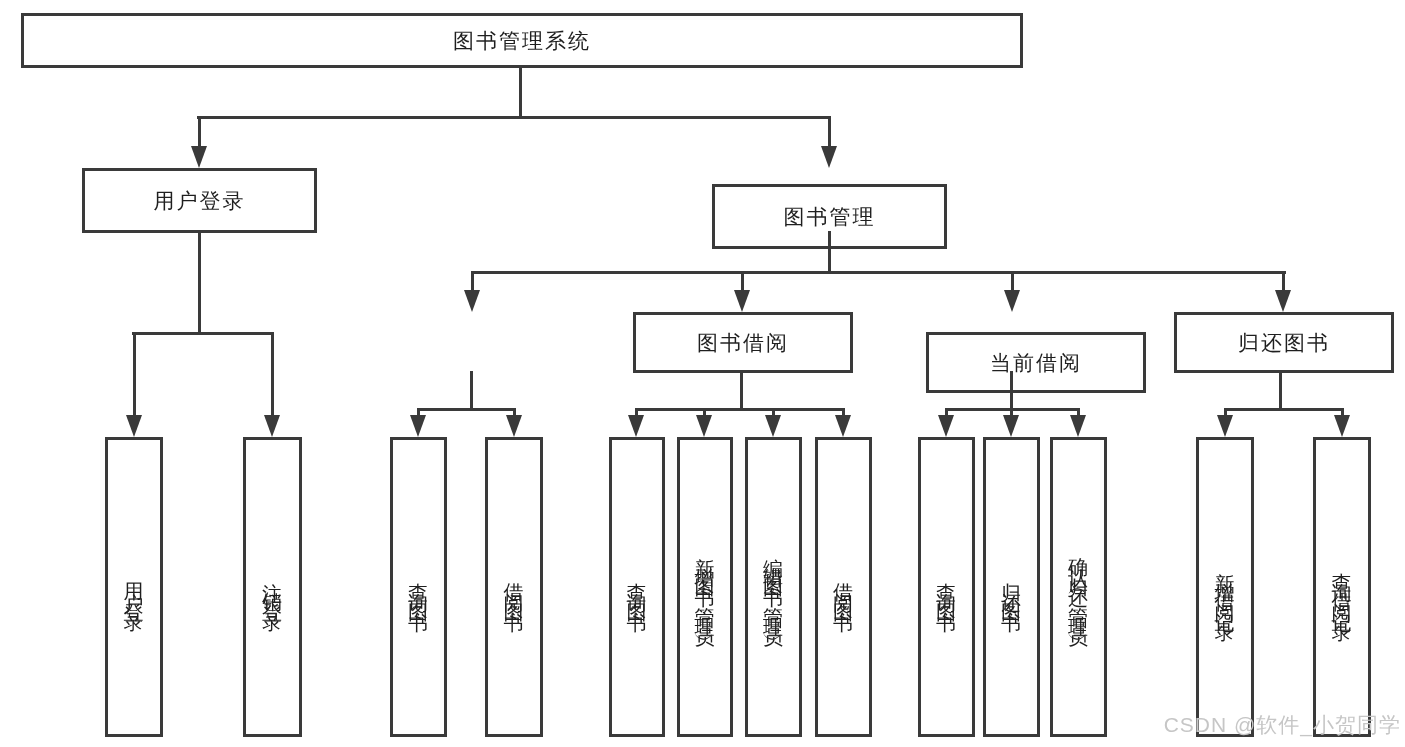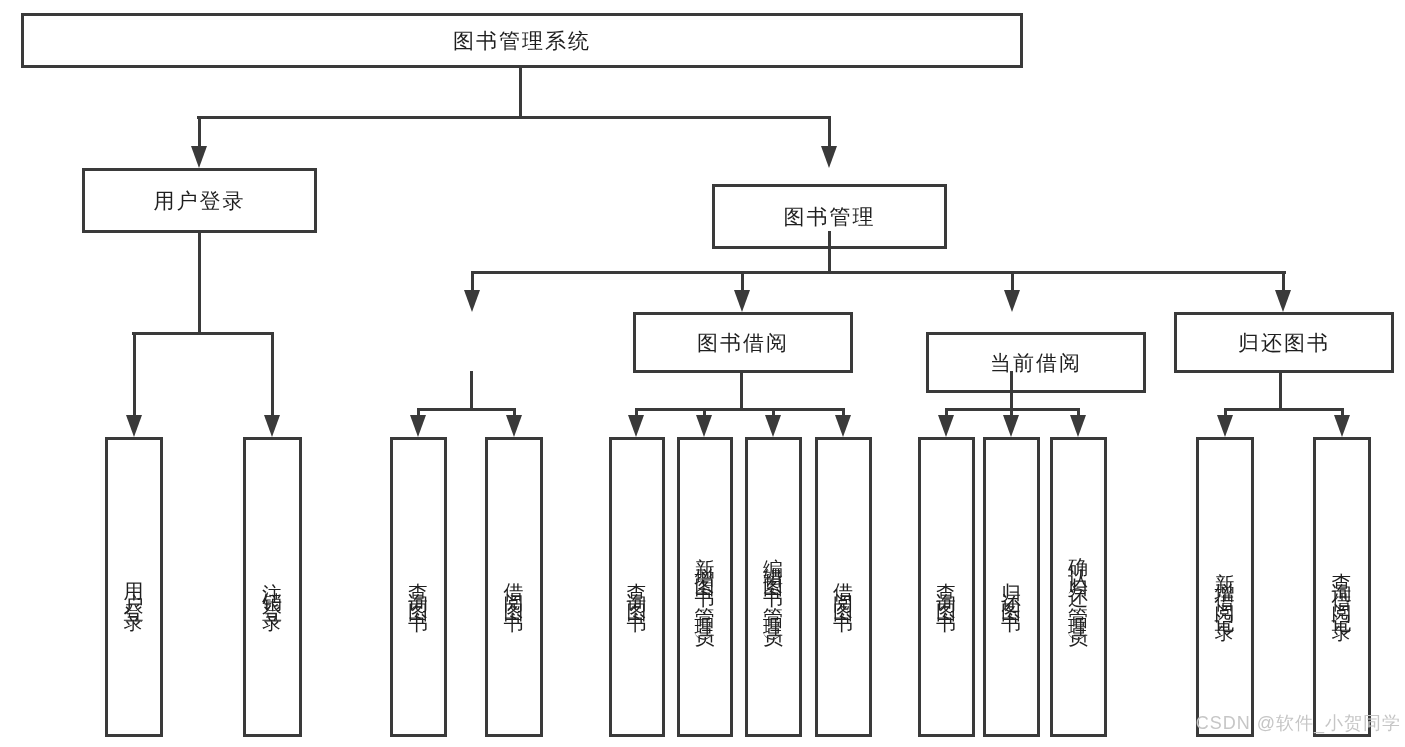--- a/index.html
+++ b/index.html
@@ -47,21 +47,21 @@
     position:absolute;
     top:100%;left:-7px;
     width:0;height:0;
     border-left:8px solid transparent;
     border-right:8px solid transparent;
     border-top:22px solid var(--line);
   }
   .watermark{
     position:absolute;
     top:711px;right:4px;
-    font-size:18px;
+    font-size:21px;
     letter-spacing:1px;
     color:var(--watermark);
     z-index:10;
     white-space:nowrap;
   }
 </style>
 </head>
 <body>
 
 <div class="canvas">

